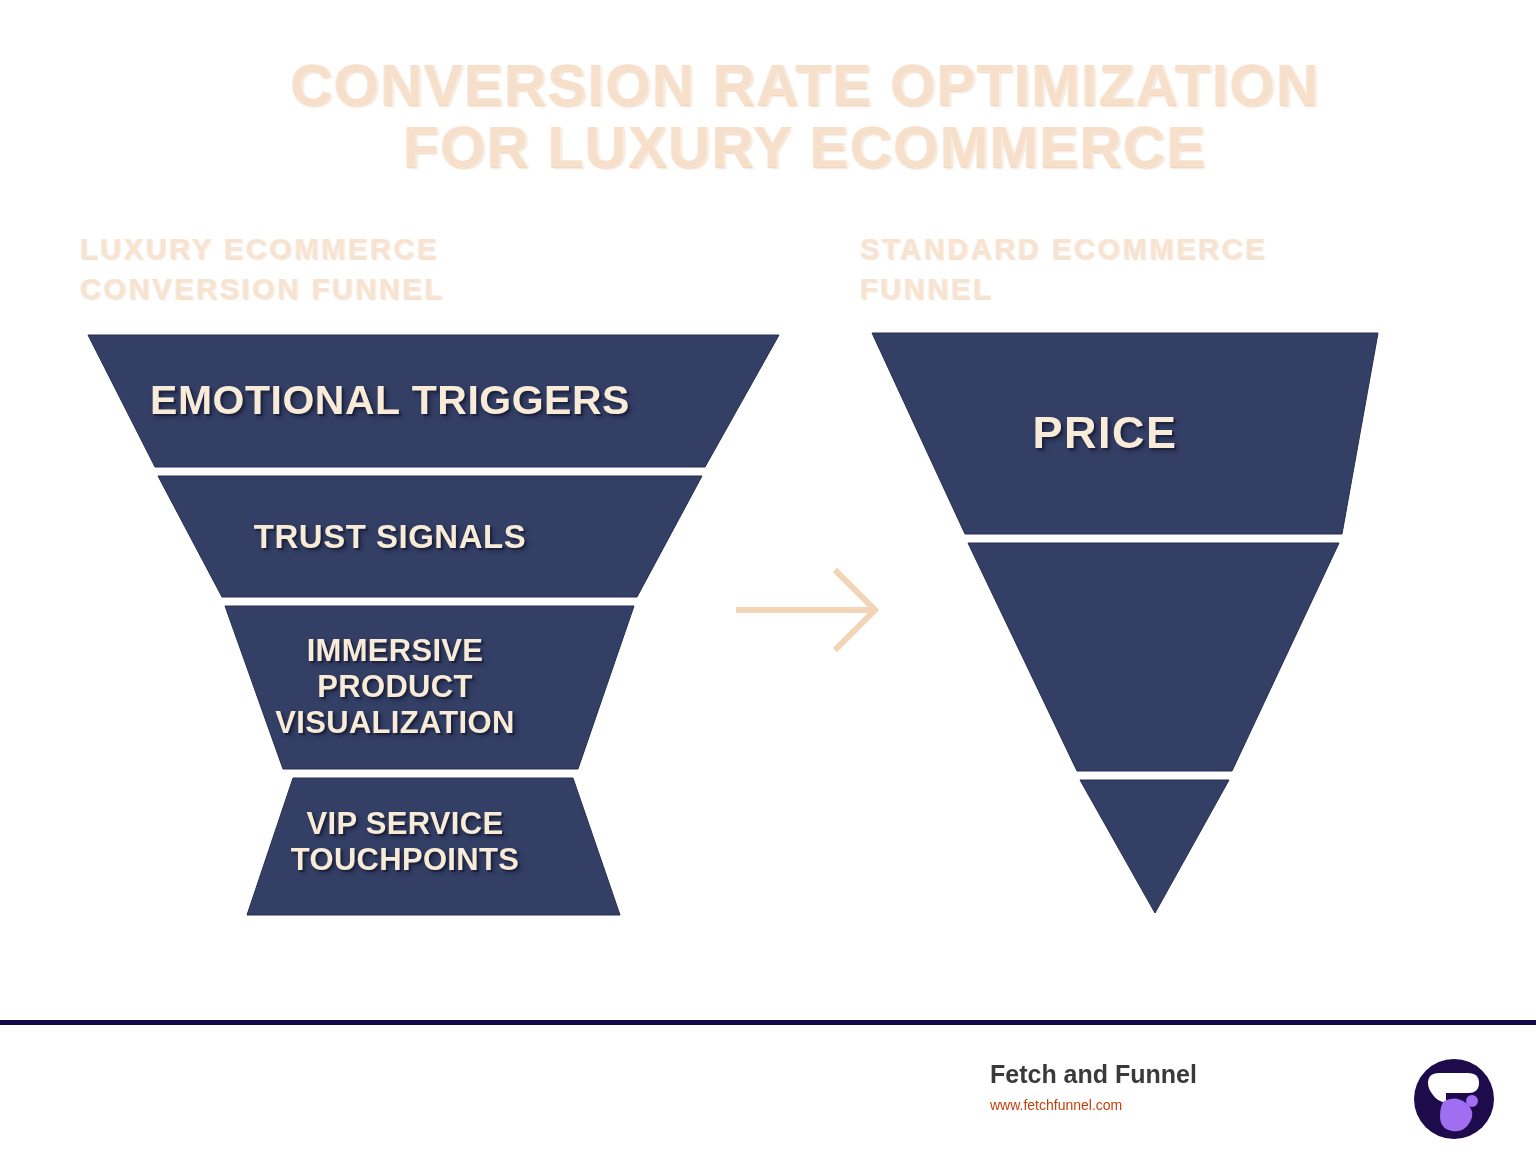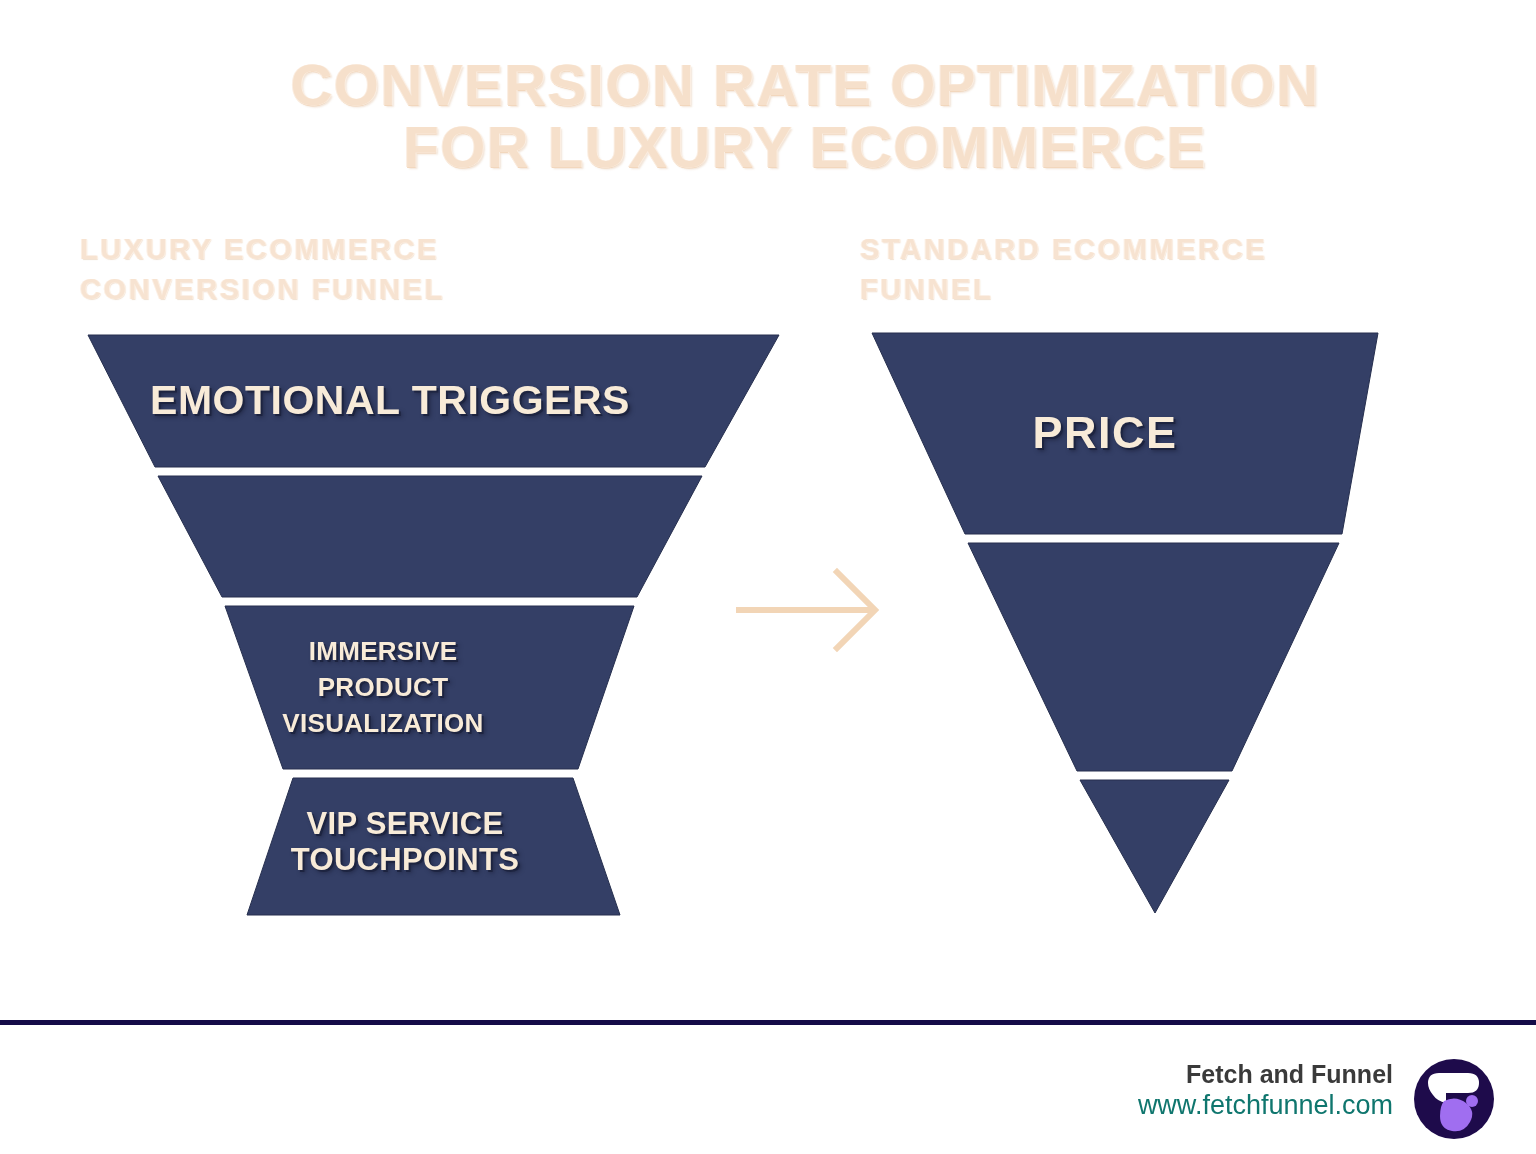--- a/index.html
+++ b/index.html
@@ -75,56 +75,56 @@
     font-weight: 700;
     color: #F8EBD8;
     text-shadow: 2px 2px 0 #1d2440, 3px 3px 4px rgba(20,24,45,0.55);
     white-space: pre-line;
     pointer-events: none;
   }
 
   
   #label-l1 { left: 130px; top: 381px; width: 520px; font-size: 41px; line-height: 38px; letter-spacing: 0.5px; }
   #label-l2 { left: 160px; top: 518px; width: 460px; font-size: 33px; line-height: 38px; letter-spacing: 0.5px; }
-  #label-l3 { left: 193px; top: 633px; width: 380px; font-size: 26px; line-height: 36px; letter-spacing: 0.3px; }
+  #label-l3 { left: 205px; top: 633px; width: 380px; font-size: 31px; line-height: 36px; letter-spacing: 0.3px; }
   #label-l4 { left: 215px; top: 806px; width: 380px; font-size: 31px; line-height: 36px; letter-spacing: 0.3px; }
 
   
   #label-r1 { left: 945px; top: 414px; width: 320px; font-size: 45px; line-height: 38px; letter-spacing: 1.5px; }
   #label-r2 { left: 985px; top: 621px; width: 300px; font-size: 25px; line-height: 30px; letter-spacing: 1.2px; }
 
   
   #arrow { position: absolute; left: 725px; top: 560px; }
 
   
   #footer-rule {
     position: absolute;
     left: 0;
     top: 1020px;
     width: 1536px;
     height: 5px;
     background: #140B48;
   }
   #footer-text {
     position: absolute;
-    right: 143px;
+    right: 126px;
     top: 1058px;
     width: 420px;
-    text-align: right;
+    text-align: left;
   }
   #brand-name {
     font-size: 25px;
     font-weight: 700;
     color: #3a3a3a;
     line-height: 32px;
   }
   #brand-url {
-    font-size: 27px;
+    font-size: 14px;
     font-weight: 400;
-    color: #0f766e;
+    color: #c2410c;
     line-height: 30px;
   }
   #brand-logo {
     position: absolute;
     right: 40px;
     top: 1057px;
   }
 </style>
 </head>
 <body>
@@ -150,20 +150,21 @@
     <polygon class="seg-shape" points="293,778 573,778 620,915 247,915"></polygon>
 
     <polygon class="seg-shape" points="872,333 1378,333 1342,534 965,534"></polygon>
 
     <polygon class="seg-shape" points="968,543 1339,543 1232,771 1077,771"></polygon>
 
     <polygon class="seg-shape" points="1080,780 1229,780 1155,913"></polygon>
   </svg>
 
   <div class="seg-label" id="label-l1">EMOTIONAL TRIGGERS</div>
+  <div class="seg-label" id="label-l2">TRUST SIGNALS</div>
   <div class="seg-label" id="label-l3">IMMERSIVE
 PRODUCT
 VISUALIZATION</div>
   <div class="seg-label" id="label-l4">VIP SERVICE
 TOUCHPOINTS</div>
 
   <div class="seg-label" id="label-r1">PRICE</div>
 
   <svg id="arrow" width="170" height="100" viewBox="0 0 170 100">
     <g fill="none" stroke="#F2D5B6" stroke-width="6" stroke-linecap="square">

